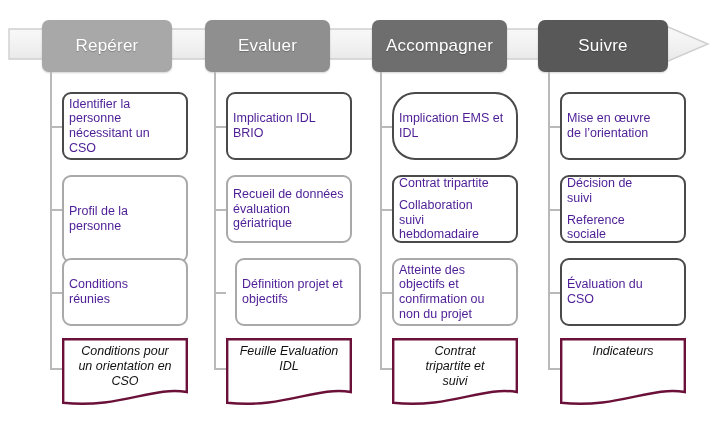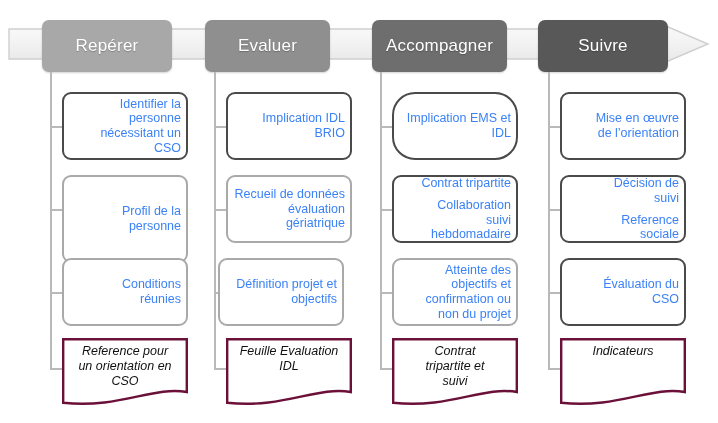--- a/index.html
+++ b/index.html
@@ -34,24 +34,24 @@
   
   .trunk{position:absolute;width:2px;background:#b9b9b9;}
   .stub{position:absolute;height:2px;background:#b9b9b9;}
 
   
   .pbox{
     position:absolute;
     background:#ffffff;
     border-radius:9px;
     display:flex;align-items:center;justify-content:center;
-    text-align:right;
+    text-align:left;
     font-size:12.5px;
     line-height:1.18;
-    color:#3b82f6;
+    color:#4c1d95;
     padding:2px 5px;
     box-sizing:border-box;
   }
   .pbox.dark{border:2.2px solid #4a4a4a;}
   .pbox.light{border:2.2px solid #a9a9a9;}
   .pbox .txt{display:block;width:100%;white-space:pre-line;}
   .pbox .sub{display:block;width:100%;white-space:pre-line;margin-top:7px;}
 
   
   .doc{position:absolute;}
@@ -148,21 +148,21 @@
 BRIO</span>
         </div>
       </div>
       <div class="pbox light" style="left: 226px; top: 175px; width: 126px; height: 68px; border-color: rgb(169, 169, 169);">
         <div style="width: 100%;">
           <span class="txt">Recueil de données
 évaluation
 gériatrique</span>
         </div>
       </div>
-      <div class="pbox light" style="left: 218px; top: 258px; width: 126px; height: 68px; border-color: rgb(169, 169, 169);">
+      <div class="pbox light" style="left: 235px; top: 258px; width: 126px; height: 68px; border-color: rgb(169, 169, 169);">
         <div style="width: 100%;">
           <span class="txt">Définition projet et
 objectifs</span>
         </div>
       </div>
       <div class="pbox dark" style="left: 392px; top: 92px; width: 126px; height: 68px; border-color: rgb(74, 74, 74); border-radius: 23px;">
         <div style="width: 100%;">
           <span class="txt">Implication EMS et
 IDL</span>
         </div>
@@ -202,21 +202,21 @@
           <span class="txt">Évaluation du
 CSO</span>
         </div>
       </div>
     </div>
   <div id="layer-docs">
       <div class="doc" style="left: 62px; top: 338px; width: 126px; height: 70px;">
         <svg width="126" height="70" viewBox="0 0 126 70">
           <path d="M1.2,1.2 L124.8,1.2 L124.8,54 C90.72,48 57.96,70.8 1.2,64.8 Z" fill="#ffffff" stroke="#6b1038" stroke-width="2.4" stroke-linejoin="miter"></path>
         </svg>
-        <div class="doctxt">Reference pour
+        <div class="doctxt">Conditions pour
 un orientation en
 CSO</div>
       </div>
       <div class="doc" style="left: 226px; top: 338px; width: 126px; height: 70px;">
         <svg width="126" height="70" viewBox="0 0 126 70">
           <path d="M1.2,1.2 L124.8,1.2 L124.8,54 C90.72,48 57.96,70.8 1.2,64.8 Z" fill="#ffffff" stroke="#6b1038" stroke-width="2.4" stroke-linejoin="miter"></path>
         </svg>
         <div class="doctxt">Feuille Evaluation
 IDL</div>
       </div>

